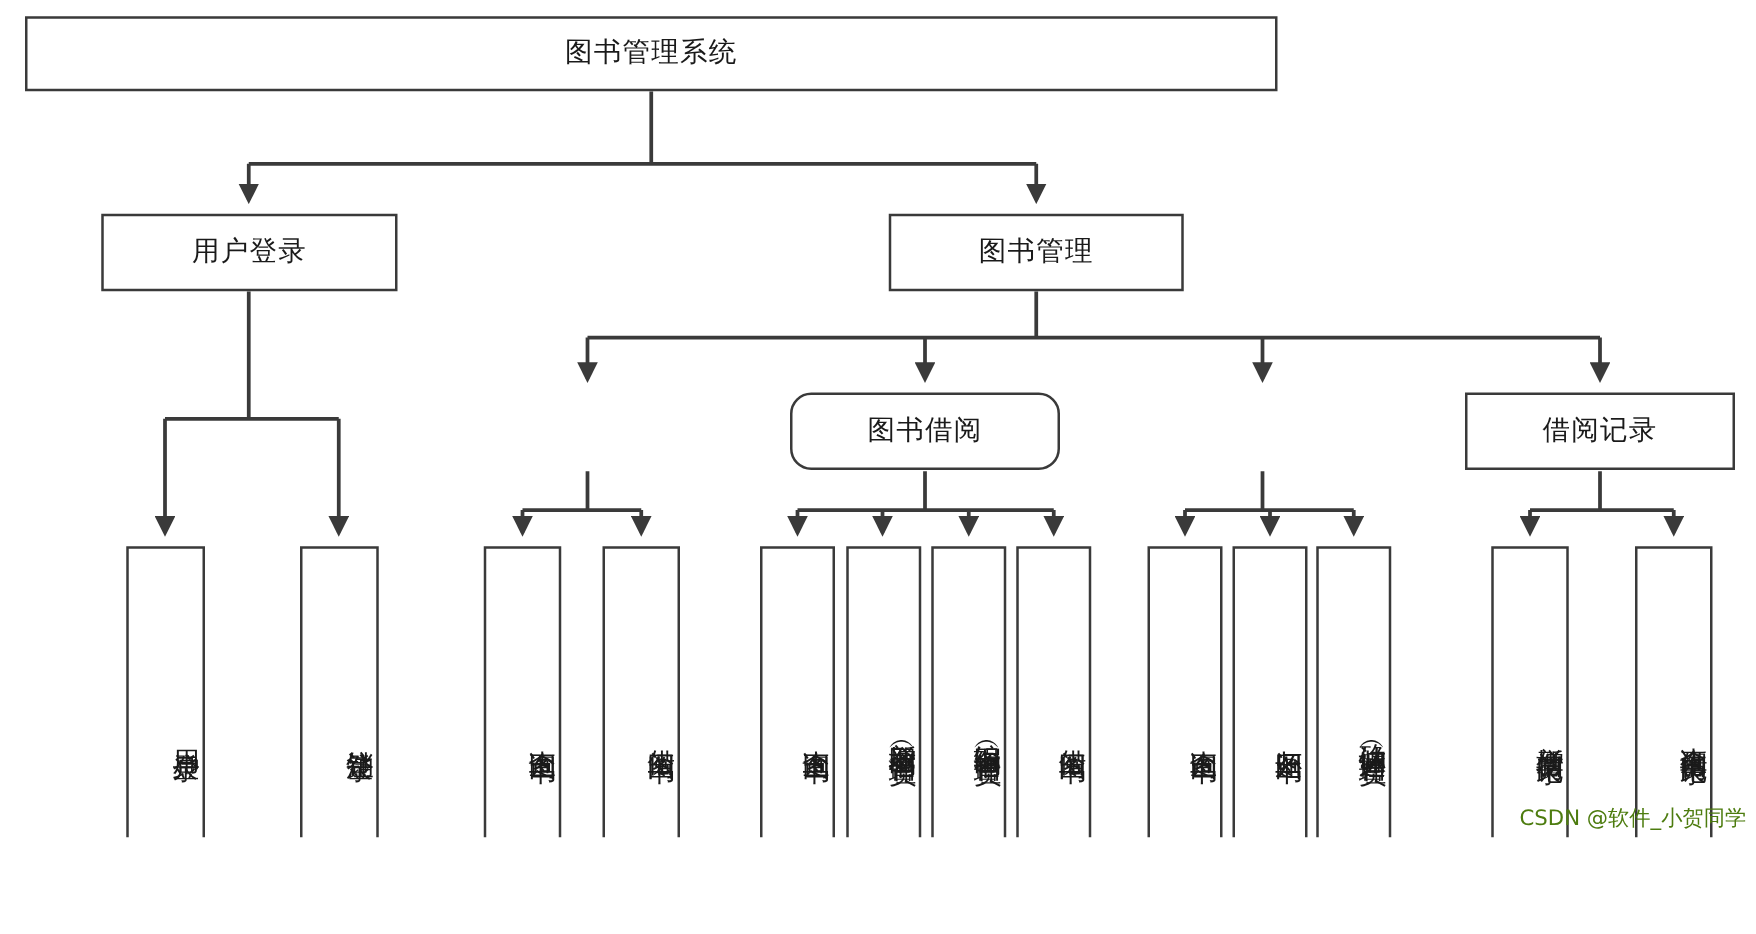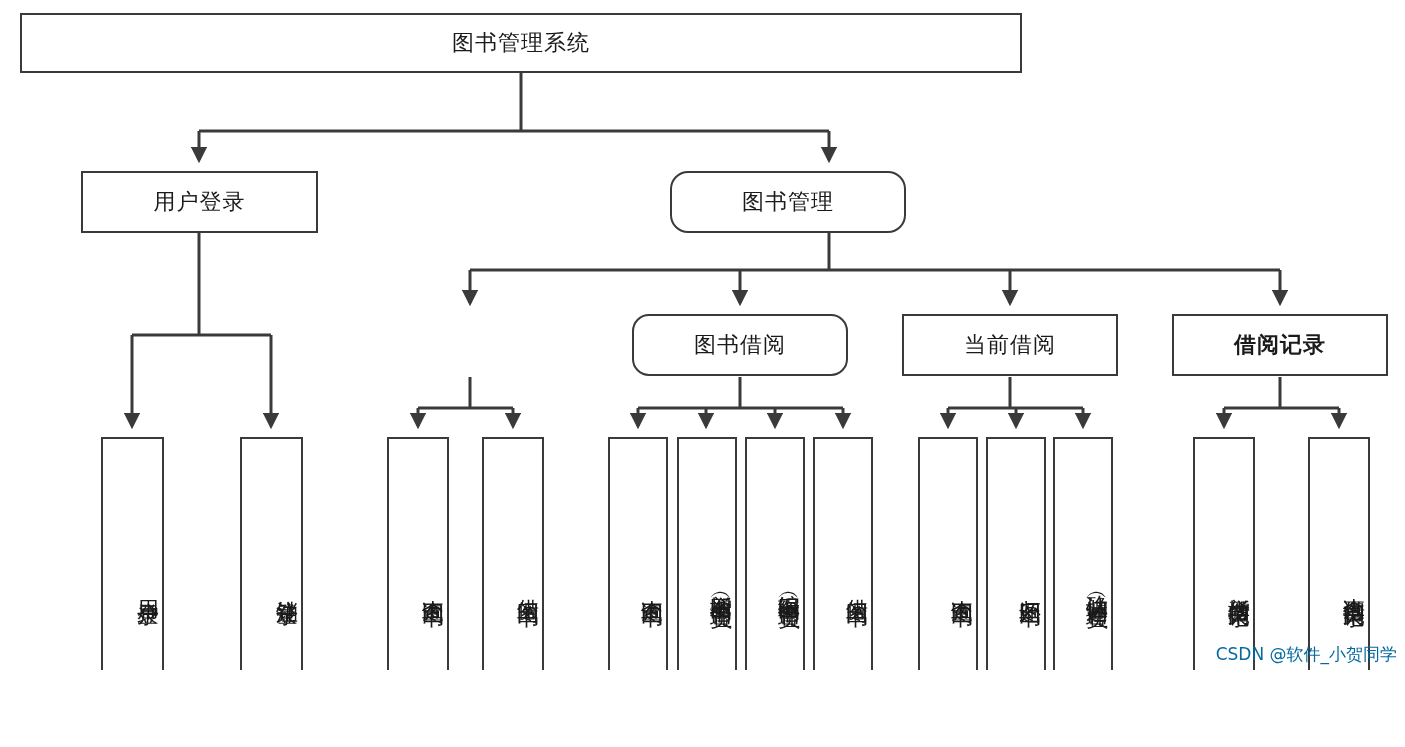--- a/index.html
+++ b/index.html
@@ -51,21 +51,21 @@
     top: 0;
     width: 1405px;
     height: 747px;
     pointer-events: none;
   }
   .watermark {
     position: absolute;
     right: 8px;
     bottom: 4px;
     font-size: 17px;
-    color: #0369a1;
+    color: #4d7c0f;
     font-family: "DejaVu Sans", "Liberation Sans", sans-serif;
     white-space: nowrap;
   }
 </style>
 </head>
 <body>
 
 <div id="canvas">
 
   <svg id="edges" viewBox="0 0 1405 747">
@@ -115,28 +115,27 @@
       <path d="M 1224 408 L 1339 408"></path>
       <path d="M 1224 408 L 1224 426" marker-end="url(#arrow)"></path>
       <path d="M 1339 408 L 1339 426" marker-end="url(#arrow)"></path>
     </g>
   </svg>
 
   <div class="node horizontal" style="left:20px; top:13px; width:1002px; height:60px;">图书管理系统</div>
 
   <div class="node horizontal" style="left:81px; top:171px; width:237px; height:62px;">用户登录</div>
 
-  <div class="node horizontal" style="left:670px; top:171px; width:236px; height:62px;border-radius:18px;">图书管理</div>
+  <div class="node horizontal" style="left:711px; top:171px; width:236px; height:62px;">图书管理</div>
 
 
   <div class="node horizontal" style="left:632px; top:314px; width:216px; height:62px;border-radius:17px;">图书借阅</div>
 
-  <div class="node horizontal" style="left:902px; top:314px; width:216px; height:62px;">当前借阅</div>
 
-  <div class="node horizontal" style="left:1172px; top:314px; width:216px; height:62px;font-weight:bold;">借阅记录</div>
+  <div class="node horizontal" style="left:1172px; top:314px; width:216px; height:62px;">借阅记录</div>
 
   <div class="node vertical" style="left:101px; top:437px; width:63px; height:297px;">用户登录</div>
 
   <div class="node vertical" style="left:240px; top:437px; width:63px; height:297px;">注销登录</div>
 
   <div class="node vertical" style="left:387px; top:437px; width:62px; height:297px;">查询图书</div>
 
   <div class="node vertical" style="left:482px; top:437px; width:62px; height:297px;">借阅图书</div>
 
   <div class="node vertical" style="left:608px; top:437px; width:60px; height:297px;">查询图书</div>

